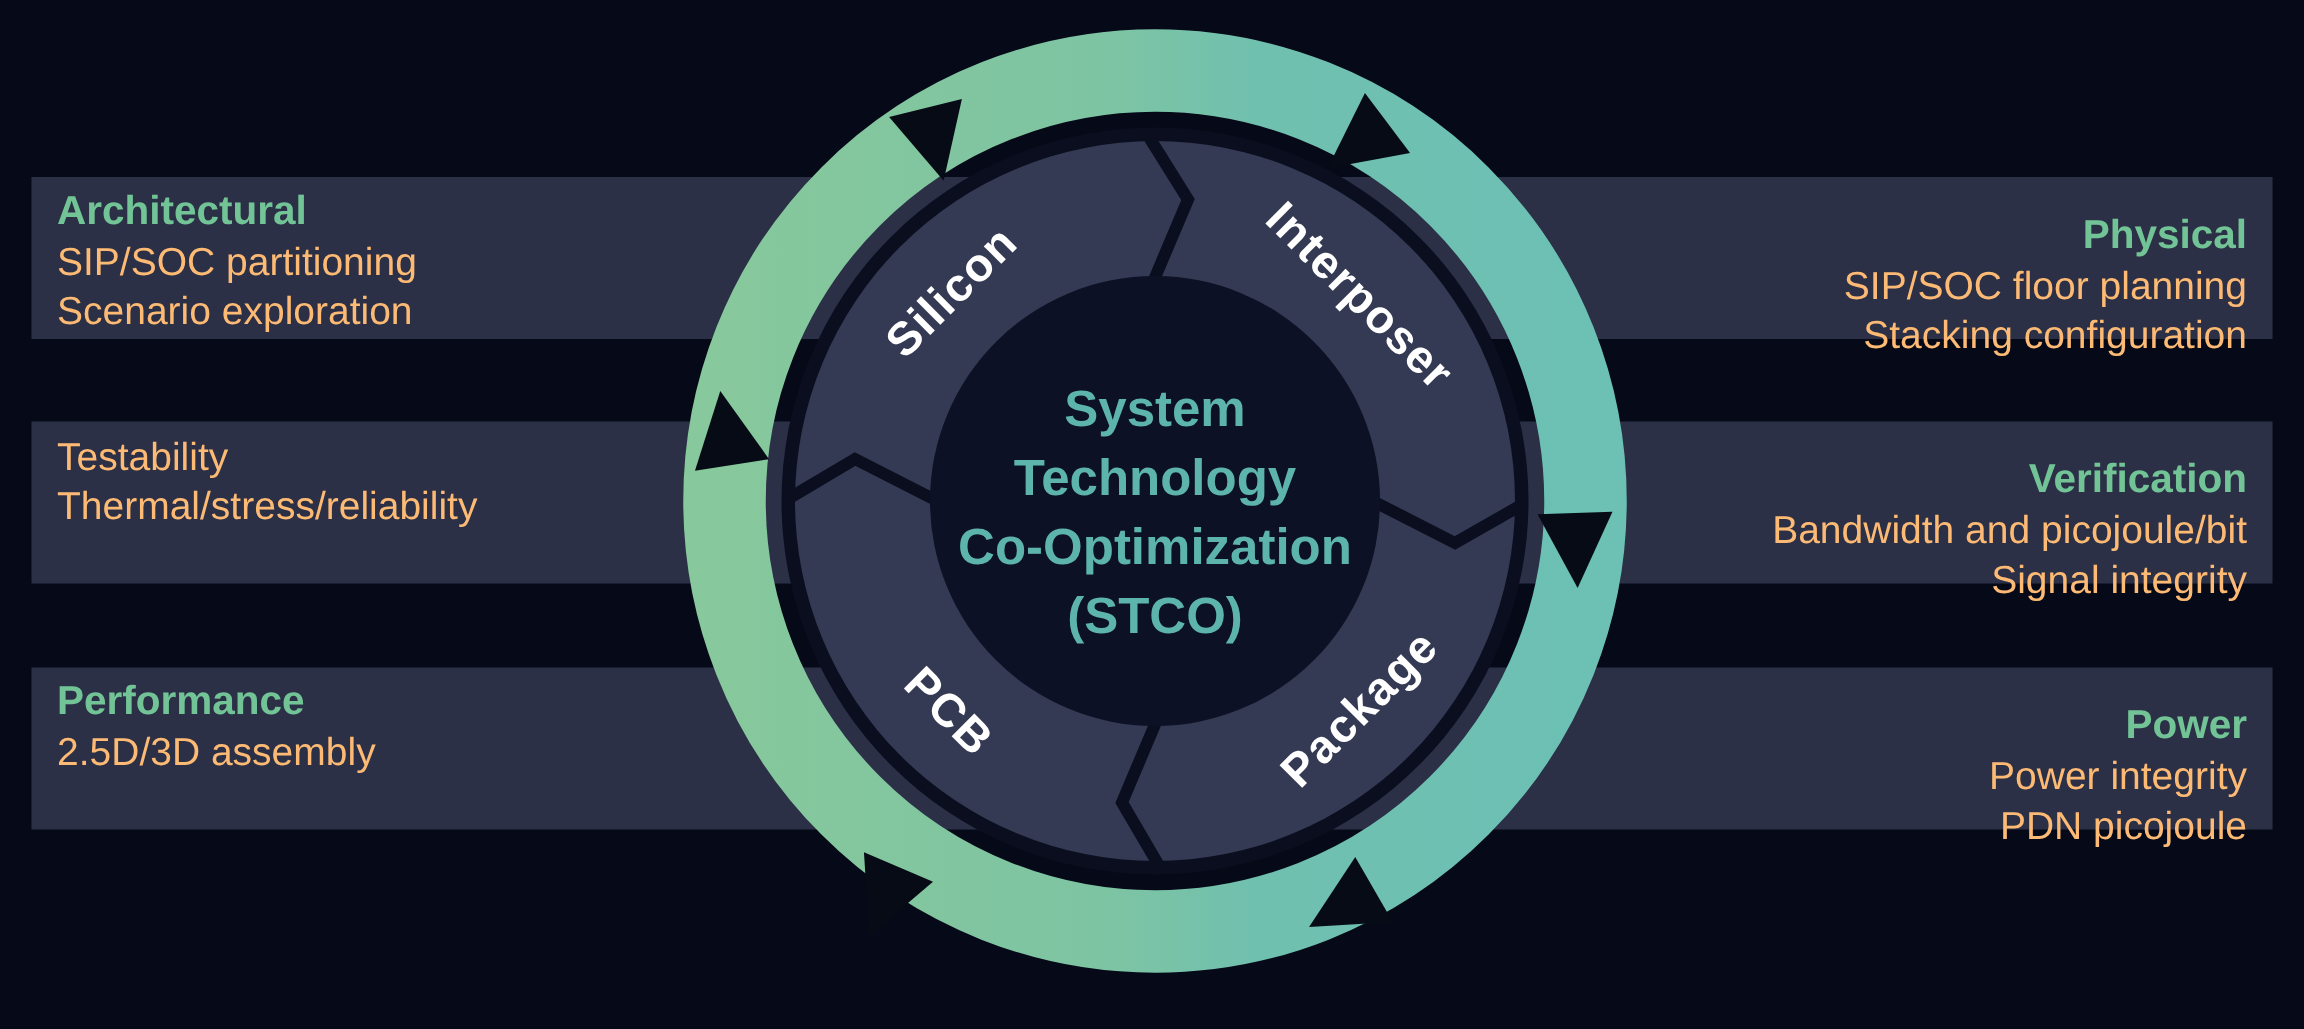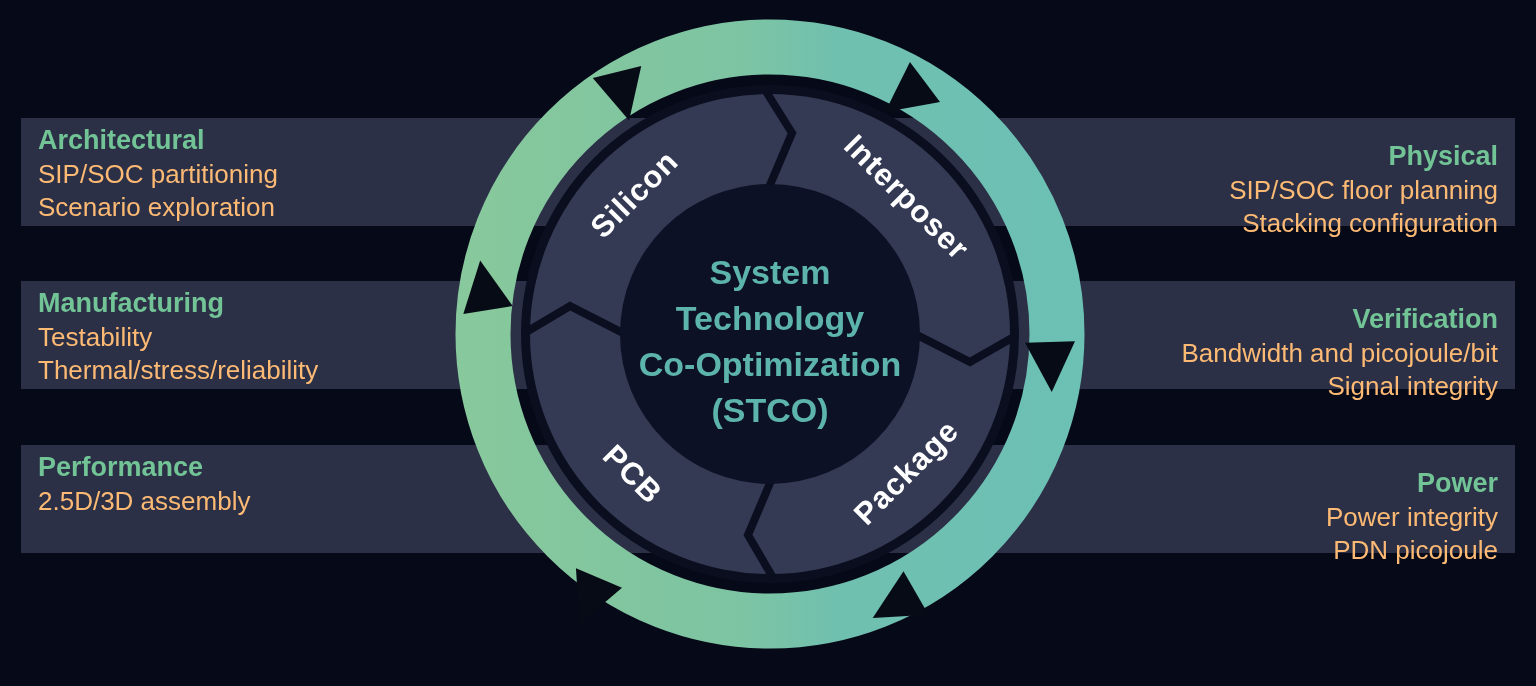--- a/index.html
+++ b/index.html
@@ -65,21 +65,20 @@
 <body>
 
 <div class="stage">
 
   <div class="band left-band r1">
     <div class="heading">Architectural</div>
     <div class="item">SIP/SOC partitioning</div>
     <div class="item">Scenario exploration</div>
   </div>
   <div class="band left-band r2">
-    <div class="heading">Manufacturing</div>
     <div class="item">Testability</div>
     <div class="item">Thermal/stress/reliability</div>
   </div>
   <div class="band left-band r3">
     <div class="heading">Performance</div>
     <div class="item">2.5D/3D assembly</div>
   </div>
 
   <div class="band right-band r1" style="background:transparent;">
     <div class="heading">Physical</div>

